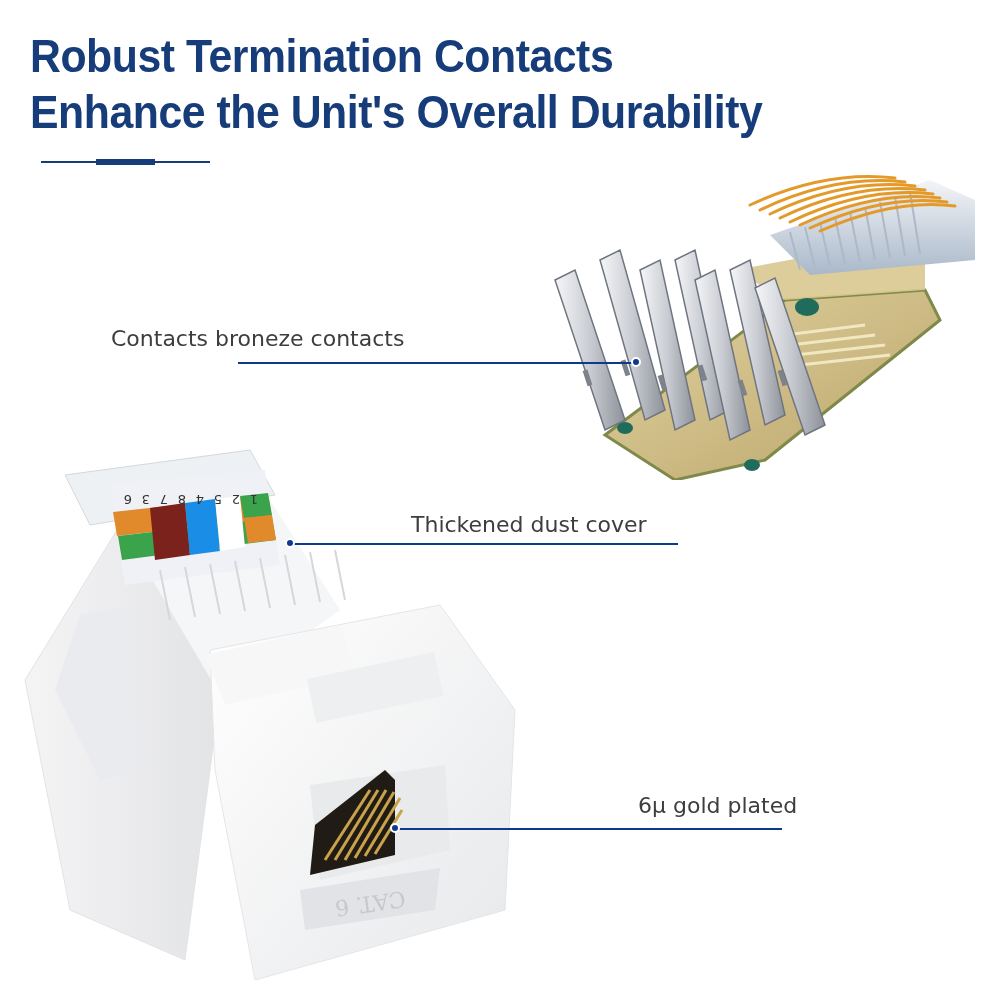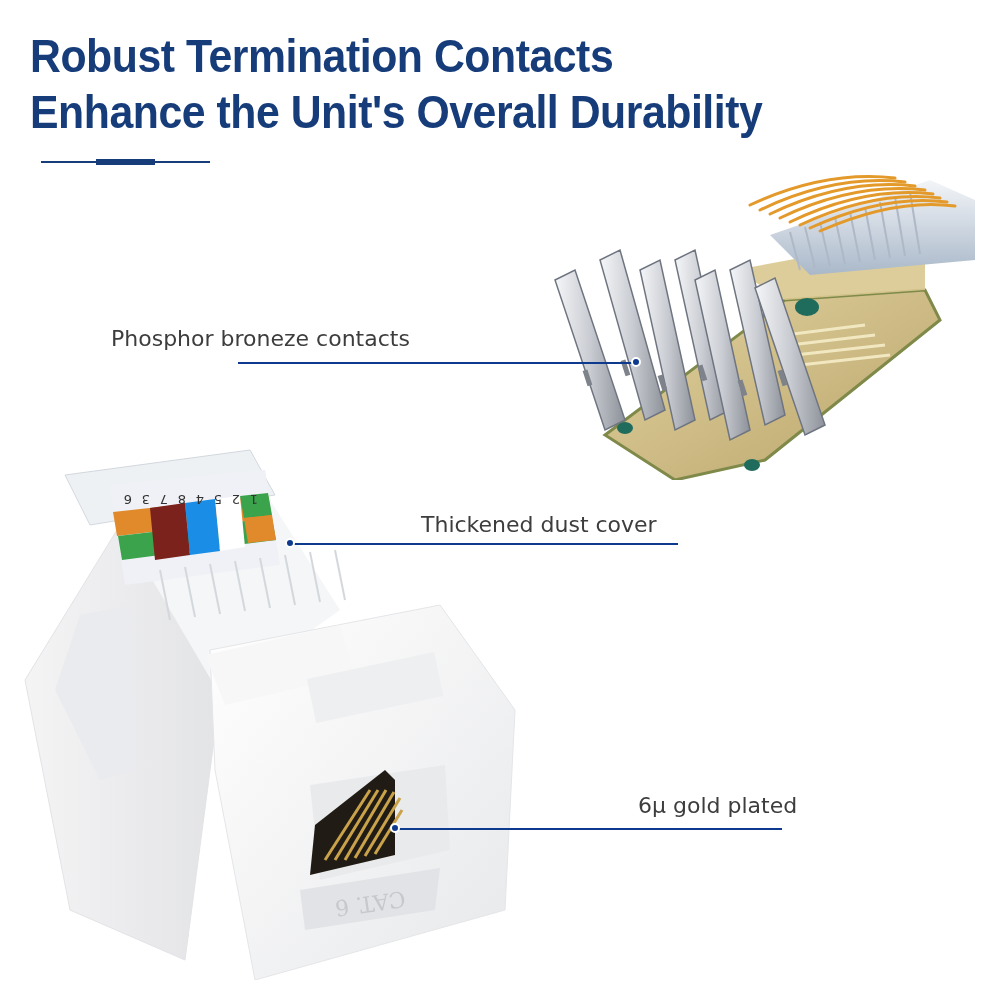--- a/index.html
+++ b/index.html
@@ -180,23 +180,23 @@
     <line x1="335" y1="420" x2="376" y2="350"></line>
       <line x1="345" y1="418" x2="384" y2="352"></line>
     <line x1="355" y1="416" x2="390" y2="358"></line>
       <line x1="365" y1="414" x2="392" y2="370"></line>
   </g>
 
   <polygon points="290,450 430,428 425,470 295,490" fill="#e2e3e6"></polygon>
   <text x="360" y="468" text-anchor="middle" font-family="DejaVu Serif, serif" font-size="22" fill="#c6c8cc" transform="rotate(172 360 462)">CAT. 6</text>
 </svg>
 
-<div class="callout-label" style="left:111px; top:326px;">Phosphor broneze contacts</div>
+<div class="callout-label" style="left:111px; top:326px;">Contacts broneze contacts</div>
 <div class="callout-line" style="left:238px; top:362px; width:398px;"></div>
 <div class="callout-dot" style="left:631px; top:357px;"></div>
 
-<div class="callout-label" style="left:421px; top:512px;">Thickened dust cover</div>
+<div class="callout-label" style="left:411px; top:512px;">Thickened dust cover</div>
 <div class="callout-line" style="left:290px; top:543px; width:388px;"></div>
 <div class="callout-dot" style="left:285px; top:538px;"></div>
 
 <div class="callout-label" style="left:638px; top:793px;">6μ gold plated</div>
 <div class="callout-line" style="left:396px; top:828px; width:386px;"></div>
 <div class="callout-dot" style="left:390px; top:823px;"></div>
 
 </body></html>

